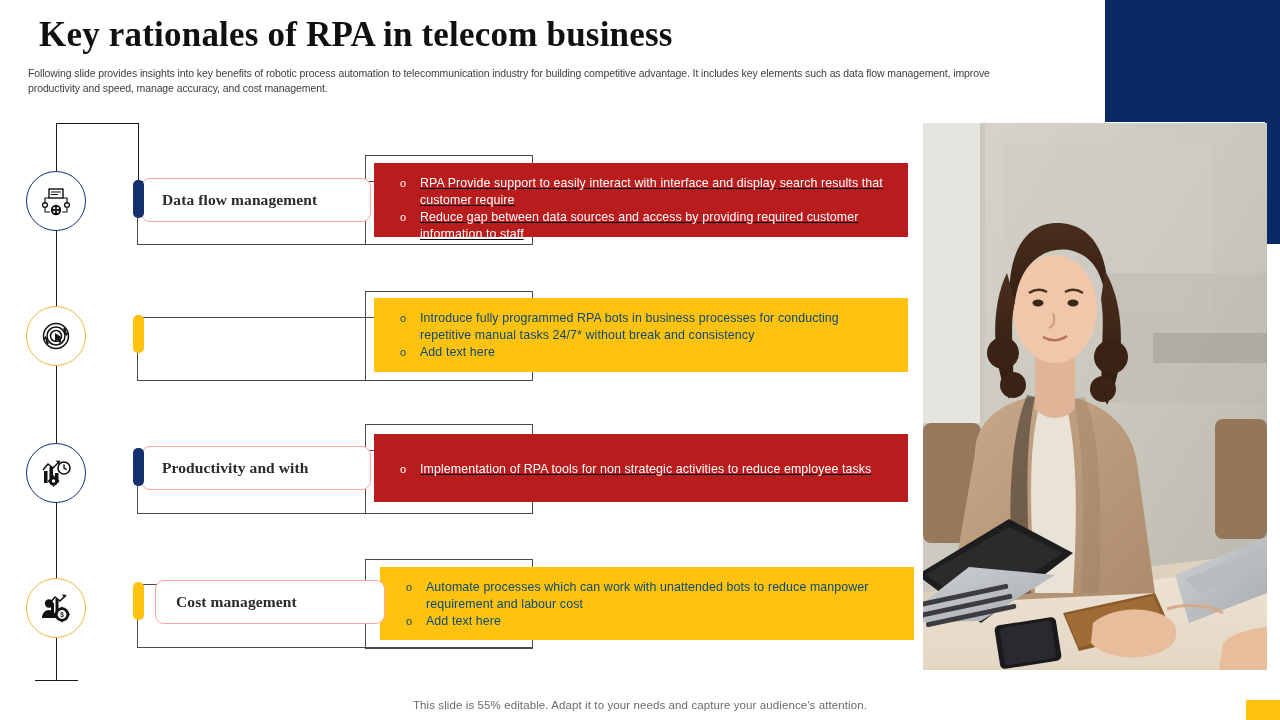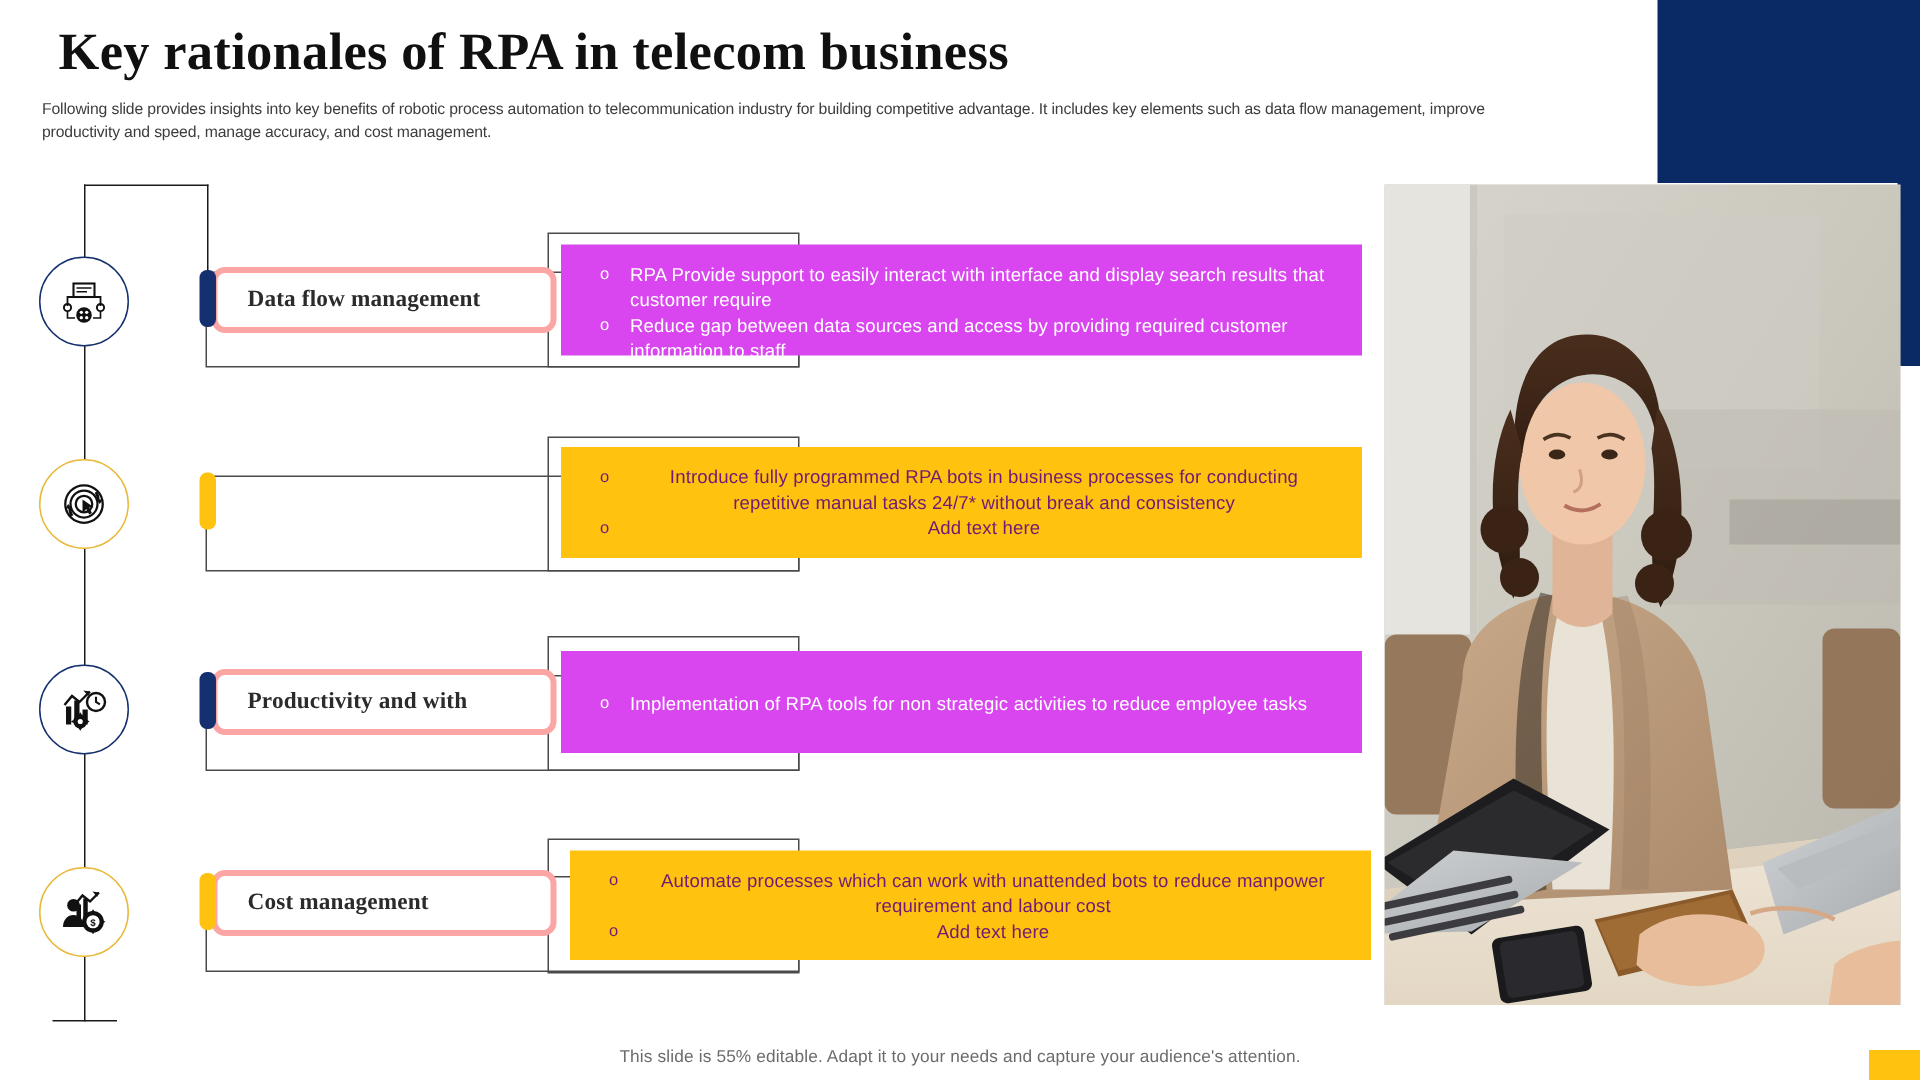--- a/index.html
+++ b/index.html
@@ -81,21 +81,21 @@
     border:1px solid #4a4a4a;
     box-sizing:border-box;
     background:transparent;
   }
 
   
   .label-pill{
     position:absolute;
     height:44px;
     background:#ffffff;
-    border:4px solid #fca5a5;
+    border:1px solid #fca5a5;
     border-radius:9px;
     box-sizing:border-box;
     display:flex;align-items:center;
     padding-left:20px;
     z-index:4;
   }
   .label-pill span{
     font-family:"Liberation Serif", serif;
     font-weight:700;
     font-size:15.5px;
@@ -109,33 +109,33 @@
   .pill-tab.navy{background:#14306e;}
   .pill-tab.gold{background:#ffc20e;}
 
   
   .content-box{
     position:absolute;
     box-sizing:border-box;
     padding:12px 16px 12px 22px;
     z-index:3;
   }
-  .content-box.navy{background:#d946ef;}
+  .content-box.navy{background:#b91c1c;text-decoration:underline;}
   .content-box.gold{background:#ffc20e;}
   .bullets{margin:0;padding:0;list-style:none;}
   .bullets li{
     position:relative;
     padding-left:24px;
     font-size:12.4px;
     line-height:16.5px;
     letter-spacing:.1px;
     margin:0 0 1px 0;
   }
   .content-box.navy .bullets li{color:#ffffff;}
-  .content-box.gold .bullets li{color:#701a75;text-align:center;}
+  .content-box.gold .bullets li{color:#0c4a6e;}
   .bullets li:before{
     content:"o";
     position:absolute;left:4px;top:0;
     font-size:11px;line-height:16.5px;
   }
 
   
   .photo{
     position:absolute;left:923px;top:123px;width:344px;height:547px;
     overflow:hidden;background:#cfc8bd;
@@ -254,21 +254,21 @@
       <path d="M3 27 c0 -5 3.2 -8 7 -8 c3.8 0 7 3 7 8 z" fill="#111"></path>
       <circle cx="23" cy="23.5" r="7.2" fill="#111"></circle>
       <circle cx="23" cy="23.5" r="4.4" fill="#fff"></circle>
       <path d="M23 15.2 l1.4 2.2 l-2.8 0 z M23 31.8 l1.4 -2.2 l-2.8 0 z M14.7 23.5 l2.2 1.4 l0 -2.8 z M31.3 23.5 l-2.2 1.4 l0 -2.8 z" fill="#111"></path>
       <text x="23" y="26.4" font-size="6.5" font-family="Liberation Sans, sans-serif" font-weight="bold" fill="#111" text-anchor="middle">$</text>
     </svg>
   </div>
   <div class="frame" style="left:137px;top:584px;width:396px;height:64px"></div>
   <div class="frame" style="left:365px;top:559px;width:168px;height:90px"></div>
   <div class="pill-tab gold" style="left:133px;top:582px"></div>
-  <div class="label-pill" style="left:141px;top:580px;width:230px">
+  <div class="label-pill" style="left:155px;top:580px;width:230px">
     <span>Cost management</span>
   </div>
   <div class="content-box gold" style="left:380px;top:567px;width:534px;height:73px">
     <ul class="bullets">
       <li>Automate processes which can work with unattended  bots to reduce  manpower requirement  and labour  cost</li>
       <li>Add text here</li>
     </ul>
   </div>
 
   <div class="photo">

